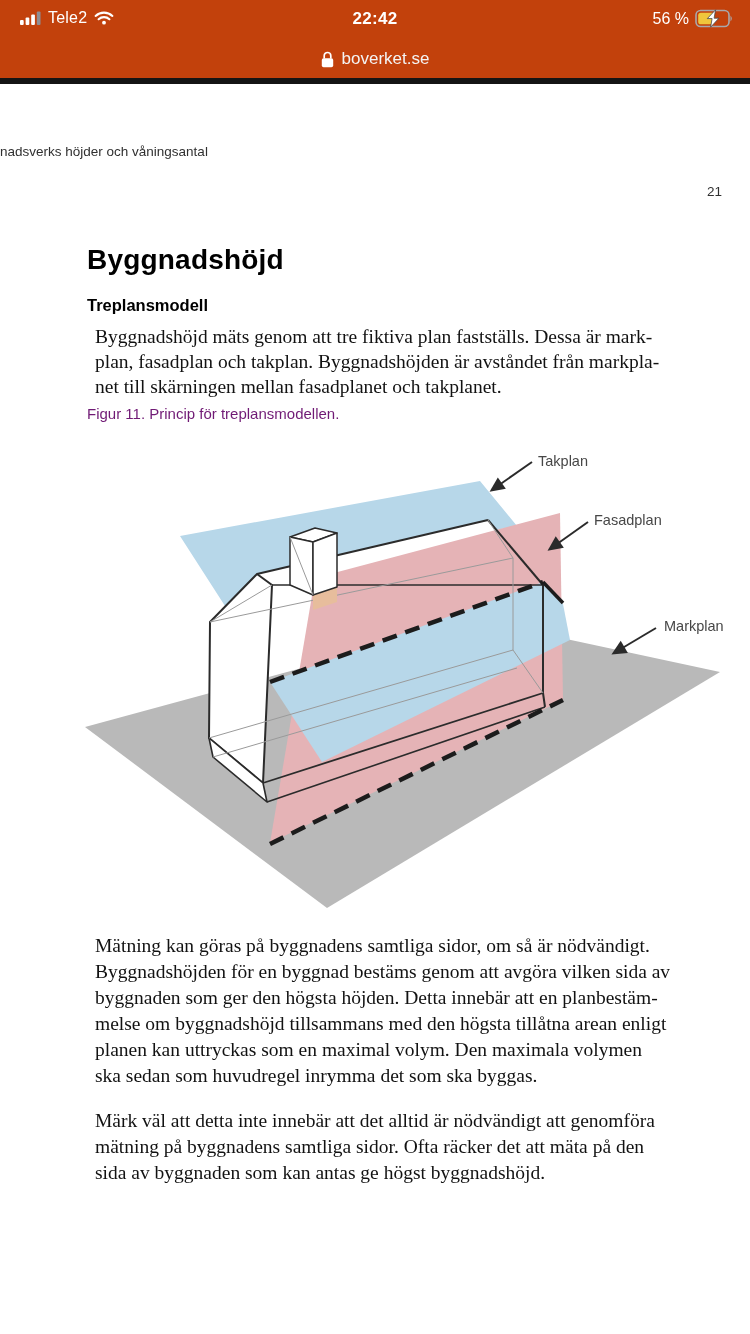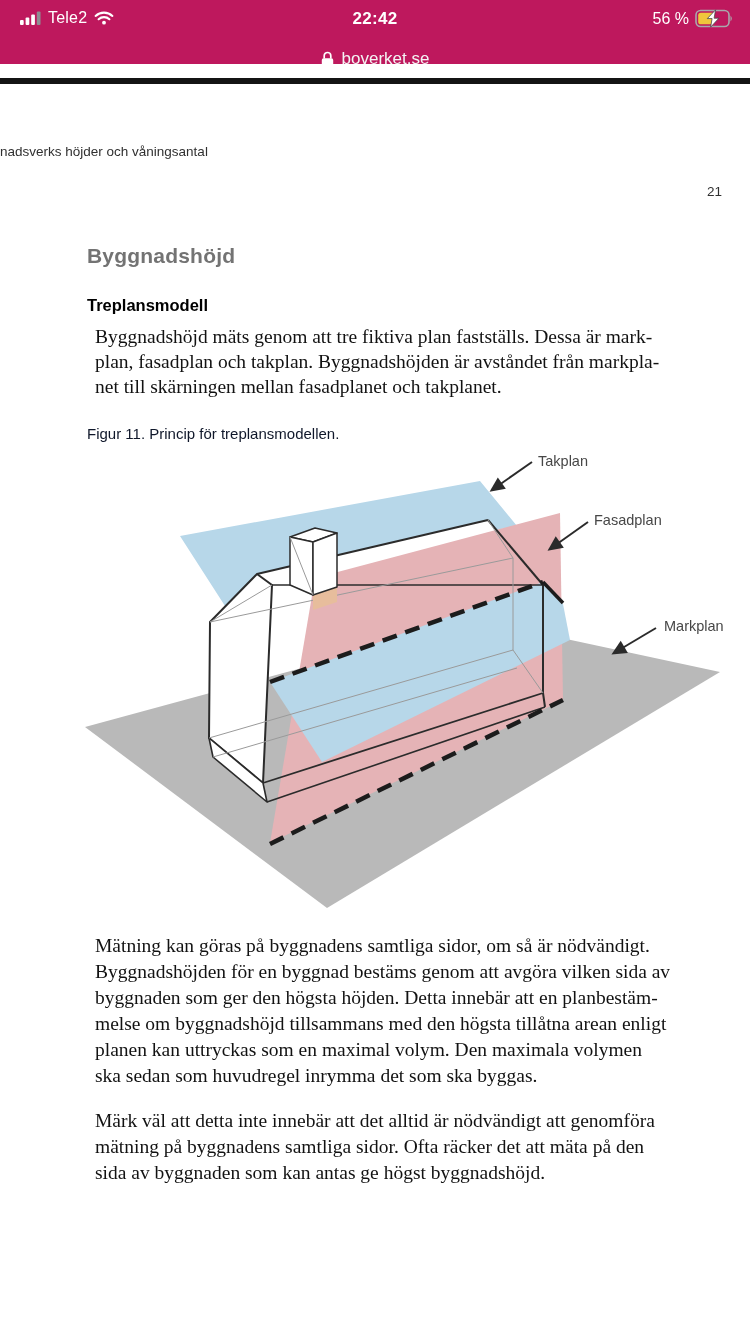--- a/index.html
+++ b/index.html
@@ -2,51 +2,51 @@
 <html><head>
 <meta charset="utf-8">
 <style>
   html,body { margin:0; padding:0; background:#777; }
   .phone {
     position:relative; width:750px; height:1334px; margin:0 auto;
     background:#ffffff; overflow:hidden;
     font-family:"Liberation Sans", sans-serif;
   }
   
-  .chrome { position:absolute; top:0; left:0; width:750px; height:64px; background:#be185d; }
+  .chrome { position:absolute; top:0; left:0; width:750px; height:84px; background:#c2410c; }
   .status-row { position:absolute; top:0; left:0; right:0; height:40px; }
   .status-left { position:absolute; left:20px; top:9px; display:flex; align-items:center; gap:7px; }
   .carrier { color:#ffffff; font-size:16px; letter-spacing:.2px; }
   .time { position:absolute; left:0; right:0; top:9px; text-align:center;
           color:#ffffff; font-size:17px; font-weight:700; letter-spacing:.3px; }
   .status-right { position:absolute; right:16px; top:9px; display:flex; align-items:center; gap:6px; }
   .battery-pct { color:#ffffff; font-size:16px;text-align:center; }
   .url-row { position:absolute; top:40px; left:0; right:0; height:38px;
              display:flex; align-items:center; justify-content:center; gap:8px; }
   .url-host { color:#f4f4f4; font-size:17px; }
   .chrome-strip { position:absolute; left:0; top:78px; width:750px; height:6px; background:#141414; }
 
   
   .page { position:absolute; top:84px; left:0; width:750px; height:1250px; background:#fff; color:#161616;text-decoration:underline; }
   .running-header { position:absolute; top:60px; left:0; width:750px; height:18px;
                     font-size:13.5px; color:#303030; }
   .running-header .left-text { position:absolute; left:0; top:0; white-space:nowrap; }
   .running-header .page-num { position:absolute; right:28px; top:0;margin-top:40px; }
 
   .doc-h1 { position:absolute; left:87px; top:160px; margin:0;
-            font-size:21px; font-weight:700; color:#737373; letter-spacing:.2px; }
+            font-size:28px; font-weight:700; color:#000000; letter-spacing:.2px; }
   .doc-h2 { position:absolute; left:87px; top:212px; margin:0;
             font-size:16.5px; font-weight:700; color:#000; }
   .doc-p  { position:absolute; left:87px; width:660px; margin:8px;
             font-family:"Liberation Serif", serif; font-size:19.5px; line-height:26px;
             color:#121212; white-space:pre-line; }
   .p1 { top:232px; line-height:25px; }
   .p2 { top:841px; }
   .p3 { top:1016px; }
-  .fig-caption { position:absolute; left:87px; top:341px; font-size:15px; color:#0f172a; }
+  .fig-caption { position:absolute; left:87px; top:321px; font-size:15px; color:#701a75; }
   .figure-wrap { position:absolute; left:80px; top:356px; width:670px; height:480px; }
   .fig-label { font-family:"Liberation Sans", sans-serif; font-size:14.5px; fill:#474747; }
 </style>
 </head>
 <body>
 
 <div class="phone">
 
   <div class="chrome">
     <div class="status-row">

